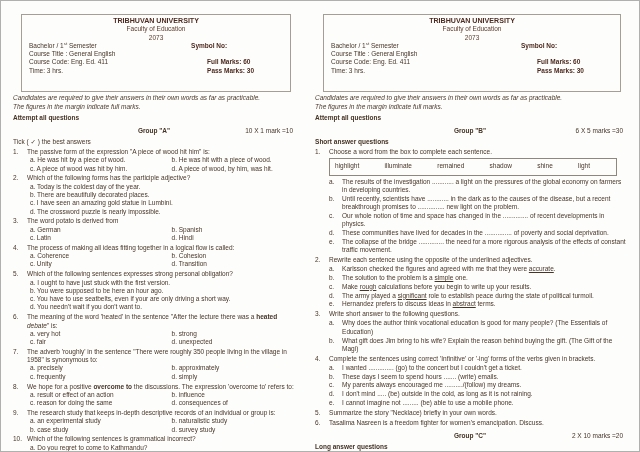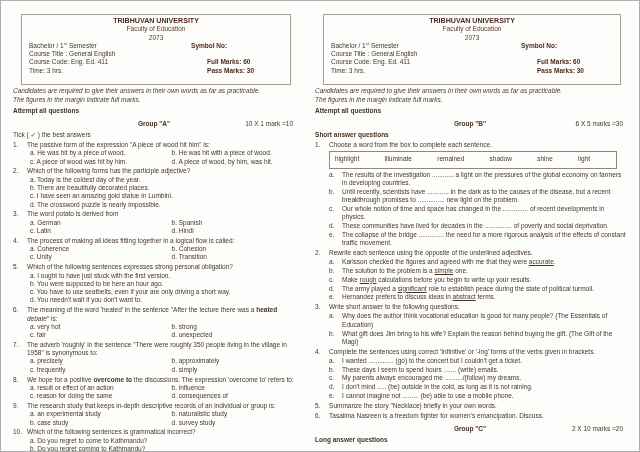--- a/index.html
+++ b/index.html
@@ -7,21 +7,21 @@
     width:640px;height:452px;box-sizing:border-box;
     background:#fbfbf9;border:1px solid #b0b0ae;
     font-family:"Liberation Sans",sans-serif;
     color:#473528;display:flex;overflow:hidden;
     font-size:6.5px;line-height:8.3px;
   }
   .page{height:100%;box-sizing:border-box;background:#fdfdfb;}
   .page-left{width:303px;padding:9px 6px 0 10px;}
   .page-right{width:337px;padding:9px 12px 0 10px;}
 
-  .hdr-box{border:1px solid #a59e94;padding:2px 7px 9px 7px;margin:4px 6px 2px 10px;}
+  .hdr-box{border:1px solid #a59e94;padding:2px 7px 16px 7px;margin:4px 6px 2px 10px;}
   .hb-title{text-align:center;font-weight:bold;font-size:7.1px;color:#4e2b20;}
   .hb-sub{text-align:center;color:#5e3b2c;}
   .hb-row{display:flex;}
   .hb-left{flex:1;}
   .hb-right-sym{width:92px;font-weight:bold;color:#4e2b20;}
   .hb-right-marks{width:92px;padding-left:16px;box-sizing:border-box;font-weight:bold;color:#4e2b20;}
 
   .notes{font-style:italic;margin:1px 0 0 2px;color:#4c3a2c;}
   .attempt{font-weight:bold;margin:2px 0 0 2px;color:#443224;}
 

